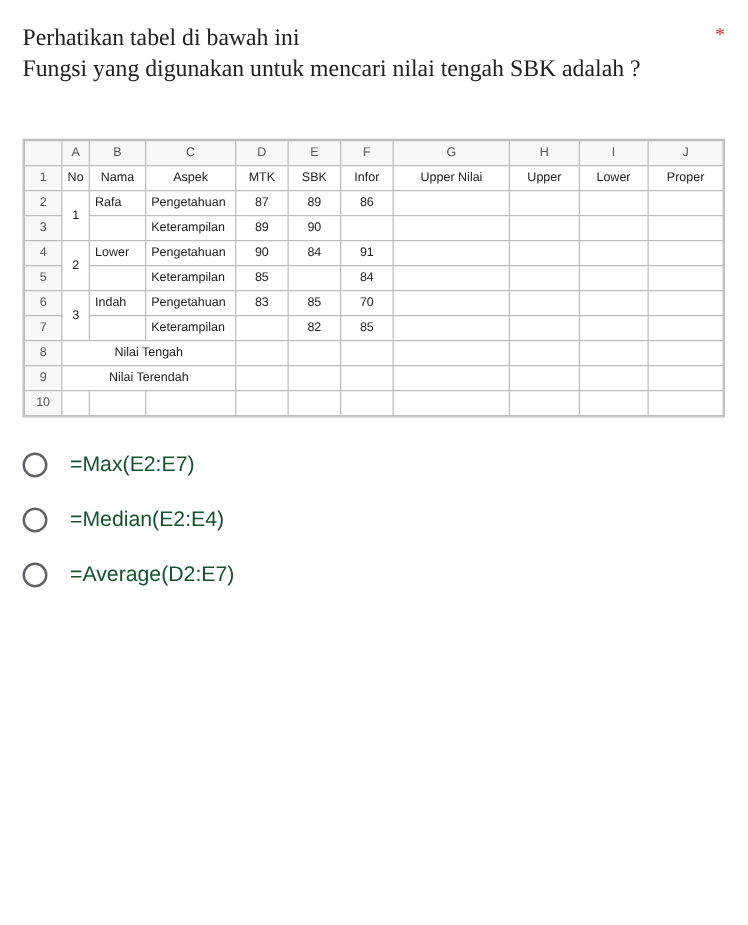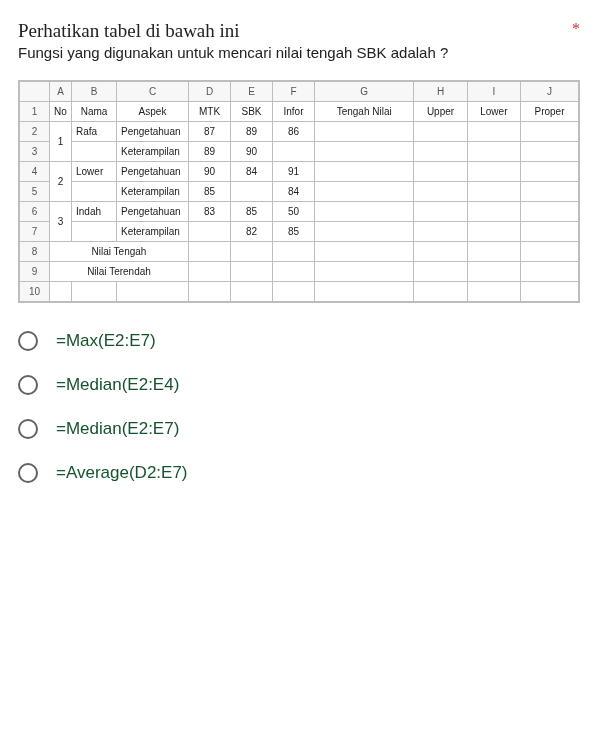--- a/index.html
+++ b/index.html
@@ -17,23 +17,24 @@
     font-family: Liberation Serif, serif;
   }
   .required-star {
     color: #d93025;
     position: absolute;
     right: 0;
     top: 0;
     font-size: 16px;
   }
   .question-body {
-    font-size: 15px;
+    font-size: 19px;
     line-height: 1.5;
-    margin-bottom: 15px;
+    margin-bottom: 40px;
+    font-family: Liberation Serif, serif;
   }
   .ss-wrapper {
     border: 1px solid #bdbdbd;
     margin-bottom: 28px;
     font-family: Arial, sans-serif;
   }
   table.ss {
     border-collapse: collapse;
     width: 100%;
     font-size: 10px;
@@ -131,21 +132,21 @@
     </tr>
 
     <tr>
       <th class="row-head">1</th>
       <td class="bold">No</td>
       <td class="bold">Nama</td>
       <td class="bold">Aspek</td>
       <td class="bold">MTK</td>
       <td class="bold">SBK</td>
       <td class="bold">Infor</td>
-      <td class="bold">Tengah Nilai</td>
+      <td class="bold">Upper Nilai</td>
       <td class="bold">Upper</td>
       <td class="bold">Lower</td>
       <td class="bold">Proper</td>
     </tr>
 
     <tr>
       <th class="row-head">2</th>
       <td rowspan="2">1</td>
       <td class="left">Rafa</td>
       <td class="left">Pengetahuan</td>
@@ -196,21 +197,21 @@
       <td></td>
     </tr>
 
     <tr>
       <th class="row-head">6</th>
       <td rowspan="2">3</td>
       <td class="left">Indah</td>
       <td class="left">Pengetahuan</td>
       <td>83</td>
       <td>85</td>
-      <td>50</td>
+      <td>70</td>
       <td></td>
       <td></td>
       <td></td>
       <td></td>
     </tr>
     <tr>
       <th class="row-head">7</th>
       <td class="left"></td>
       <td class="left">Keterampilan</td>
       <td></td>
@@ -265,19 +266,15 @@
   <div class="option">
     <span class="radio"></span>
     <span class="option-label">=Max(E2:E7)</span>
   </div>
   <div class="option">
     <span class="radio"></span>
     <span class="option-label">=Median(E2:E4)</span>
   </div>
   <div class="option">
     <span class="radio"></span>
-    <span class="option-label">=Median(E2:E7)</span>
-  </div>
-  <div class="option">
-    <span class="radio"></span>
     <span class="option-label">=Average(D2:E7)</span>
   </div>
 </div>
 
 </body></html>

